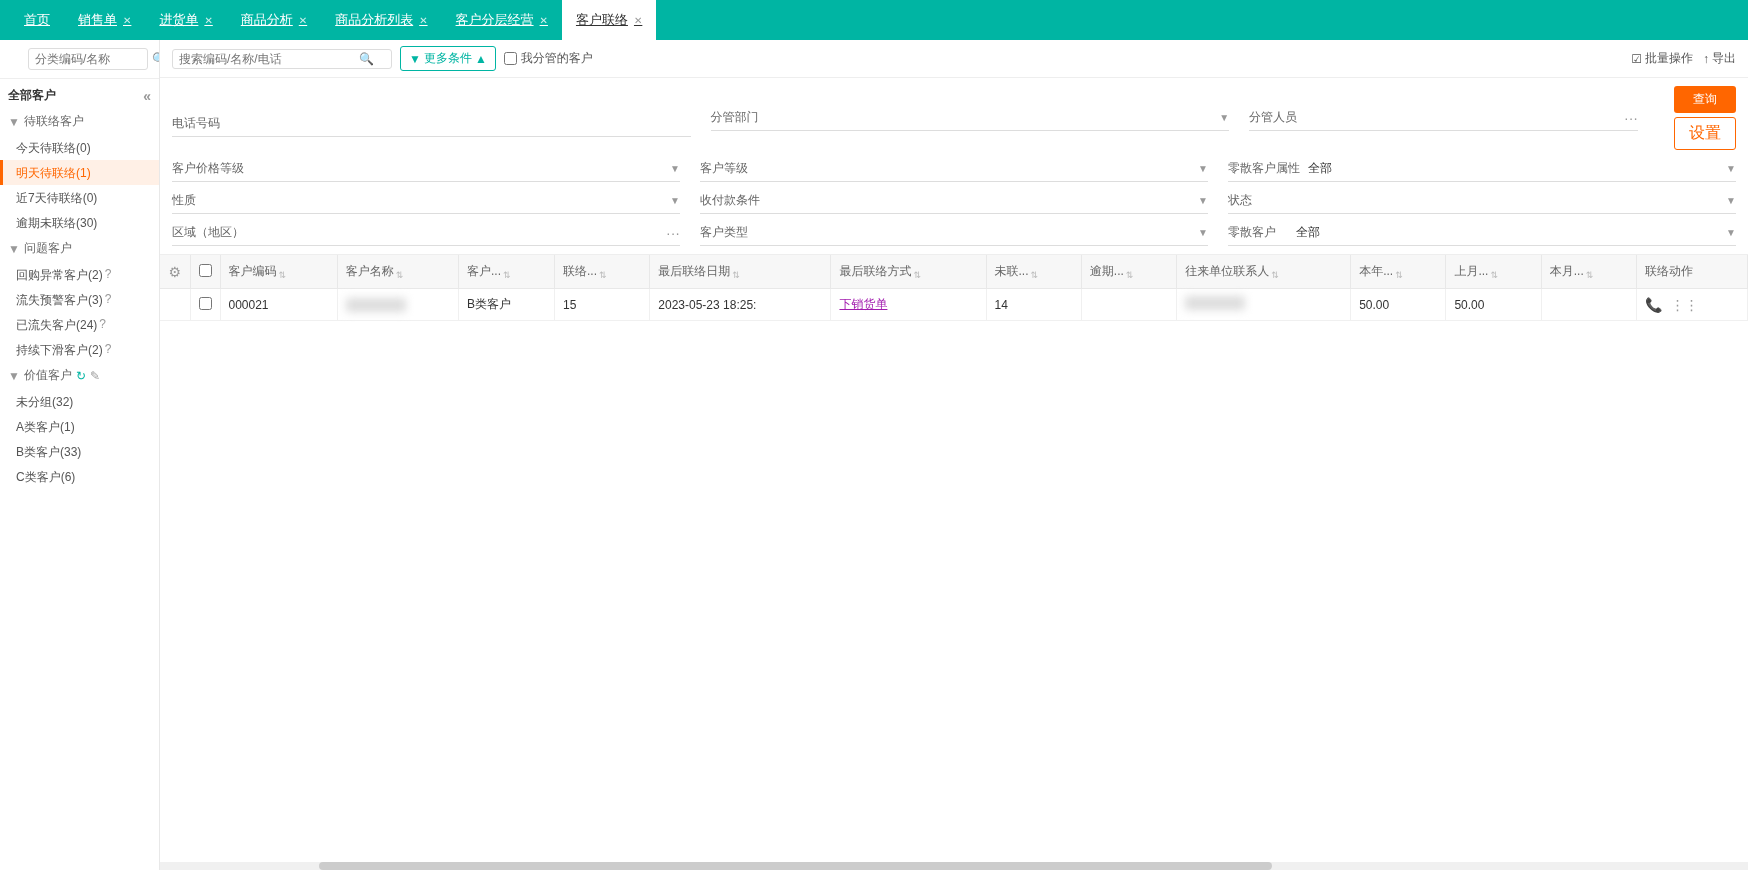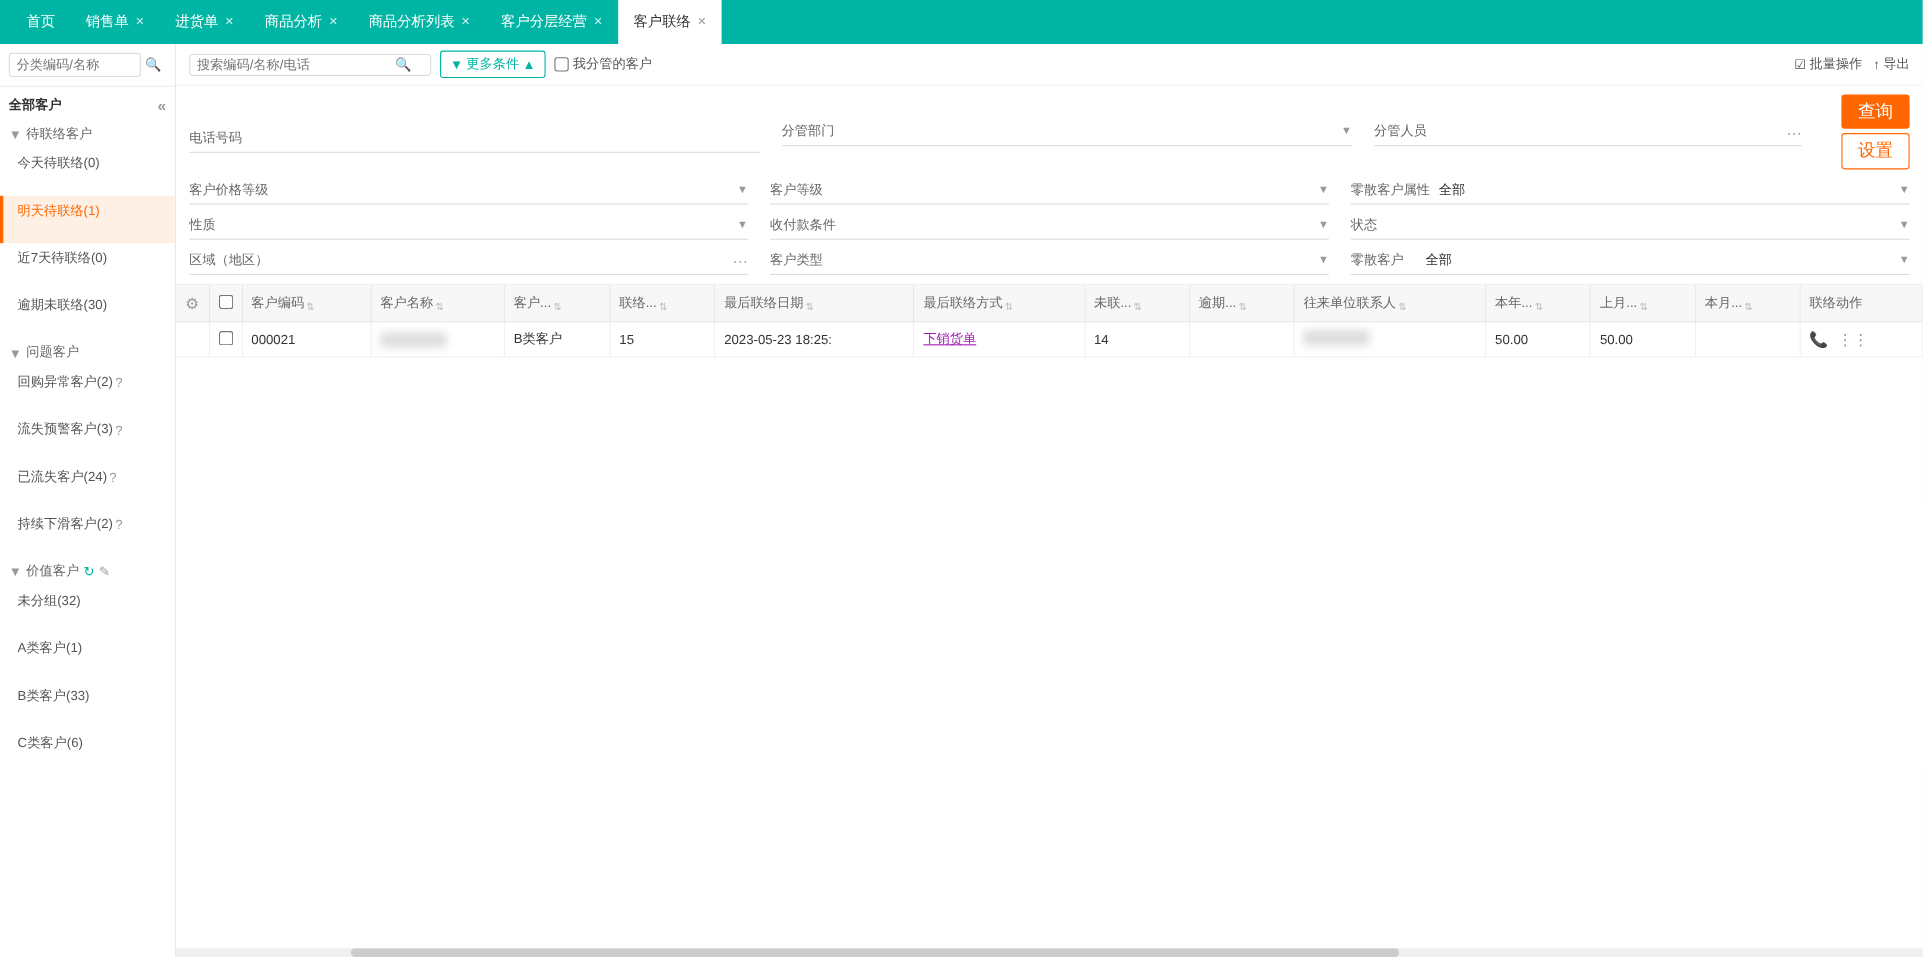--- a/index.html
+++ b/index.html
@@ -1,40 +1,40 @@
 <!DOCTYPE html>
 <html><head>
   <meta charset="utf-8">
   <style>
     * { margin: 0; padding: 0; box-sizing: border-box; }
     body { font-family: "Microsoft YaHei", Arial, sans-serif; font-size: 12px; background: #f5f5f5; color: #333; width: 1748px; min-height: 870px; overflow-x: hidden; }
 
     
     .top-nav { background: #00b5a3; height: 40px; display: flex; align-items: center; padding: 0 10px; gap: 0; }
-    .nav-item { color: #fff; padding: 0 14px; height: 40px; display: flex; align-items: center; cursor: pointer; font-size: 13px; gap: 4px; white-space: nowrap; }
+    .nav-item { color: #fff; padding: 0 14px; height: 40px; display: flex; align-items: center; cursor: pointer; font-size: 13px; gap: 4px; white-space: nowrap; text-decoration: underline; }
     .nav-item.active { background: #fff; color: #333; }
     .nav-close { font-size: 10px; color: rgba(255,255,255,0.8); cursor: pointer; margin-left: 2px; }
     .nav-item.active .nav-close { color: #999; }
 
     
     .main-layout { display: flex; height: calc(870px - 40px); }
 
     
     .sidebar { width: 160px; background: #fff; border-right: 1px solid #e8e8e8; overflow-y: auto; flex-shrink: 0; }
     .sidebar-search { padding: 8px 8px; display: flex; align-items: center; border-bottom: 1px solid #eee; }
     .sidebar-search input { border: 1px solid #ddd; border-radius: 3px; padding: 3px 6px; font-size: 12px; width: 110px; outline: none; }
     .sidebar-search-icon { margin-left: 4px; color: #999; cursor: pointer; }
 
     .sidebar-section-title { display: flex; align-items: center; justify-content: space-between; padding: 8px 8px 4px 8px; font-weight: bold; font-size: 12px; color: #333; }
     .sidebar-section-title .collapse-icon { color: #999; cursor: pointer; font-size: 14px; }
 
     .sidebar-group-header { display: flex; align-items: center; padding: 5px 8px; font-size: 12px; color: #666; cursor: pointer; }
     .sidebar-group-header .arrow { margin-right: 4px; color: #999; }
 
-    .sidebar-item { padding: 5px 8px 21px 16px; font-size: 12px; color: #555; cursor: pointer; display: flex; align-items: center; }
+    .sidebar-item { padding: 5px 8px 3px 16px; font-size: 12px; color: #555; cursor: pointer; display: flex; }
     .sidebar-item.active { background: #fff0e6; color: #ff6600; border-left: 3px solid #ff6600; padding-left: 13px; }
     .sidebar-item.normal { padding-left: 16px; }
 
     
     .content-area { flex: 1; display: flex; flex-direction: column; overflow: hidden; }
 
     
     .toolbar { background: #fff; padding: 6px 12px; display: flex; align-items: center; gap: 8px; border-bottom: 1px solid #eee; flex-shrink: 0; }
     .search-input-wrap { display: flex; align-items: center; border: 1px solid #ddd; border-radius: 3px; padding: 2px 6px; width: 220px; }
     .search-input-wrap input { border: none; outline: none; font-size: 12px; width: 180px; }
@@ -51,21 +51,21 @@
     .filter-row:last-child { margin-bottom: 0; }
     .filter-cell { display: flex; align-items: center; flex: 1; border-bottom: 1px solid #ddd; padding: 4px 0; margin-right: 20px; position: relative; }
     .filter-cell:last-child { margin-right: 0; }
     .filter-label { color: #666; font-size: 12px; white-space: nowrap; margin-right: 8px; min-width: 60px; }
     .filter-input { border: none; outline: none; font-size: 12px; flex: 1; color: #333; }
     .filter-select { display: flex; align-items: center; flex: 1; cursor: pointer; }
     .filter-select-value { flex: 1; font-size: 12px; color: #333; }
     .filter-arrow { color: #999; font-size: 10px; }
     .filter-dots { color: #999; font-size: 14px; cursor: pointer; margin-left: 4px; }
     .filter-actions { display: flex; flex-direction: column; gap: 4px; margin-left: 16px; }
-    .btn-query { background: #ff6600; color: #fff; border: none; border-radius: 3px; padding: 5px 14px; cursor: pointer; font-size: 16px; }
+    .btn-query { background: #ff6600; color: #fff; border: none; border-radius: 3px; padding: 5px 14px; cursor: pointer; font-size: 12px; }
     .btn-settings { background: #fff; color: #ff6600; border: 1px solid #ff6600; border-radius: 3px; padding: 5px 14px; cursor: pointer; font-size: 16px; }
 
     
     .table-wrapper { flex: 1; overflow: auto; background: #fff; }
     table { width: 100%; border-collapse: collapse; font-size: 12px; }
     thead tr { background: #f7f7f7; }
     th { padding: 8px 8px; text-align: left; border-bottom: 1px solid #e8e8e8; border-right: 1px solid #e8e8e8; font-weight: normal; color: #666; white-space: nowrap; }
     td { padding: 7px 8px; border-bottom: 1px solid #f0f0f0; border-right: 1px solid #f0f0f0; color: #333; white-space: nowrap; }
     .col-check { width: 30px; text-align: center; }
     .col-settings { width: 30px; text-align: center; }
@@ -119,21 +119,21 @@
   <div class="nav-item active">
     <span>客户联络</span>
     <span class="nav-close" style="color:#999;">✕</span>
   </div>
 </div>
 
 <div class="main-layout">
 
   <div class="sidebar">
     <div class="sidebar-search">
-      <input type="text" style="width: 120px;" placeholder="分类编码/名称">
+      <input type="text" style="width: 120px; margin-left: 20px;" placeholder="分类编码/名称">
       <span class="sidebar-search-icon">🔍</span>
     </div>
 
     <div class="sidebar-section-title">
       <span>全部客户</span>
       <span class="collapse-icon">«</span>
     </div>
 
     <div class="sidebar-group-header">
       <span class="arrow">▼</span>

